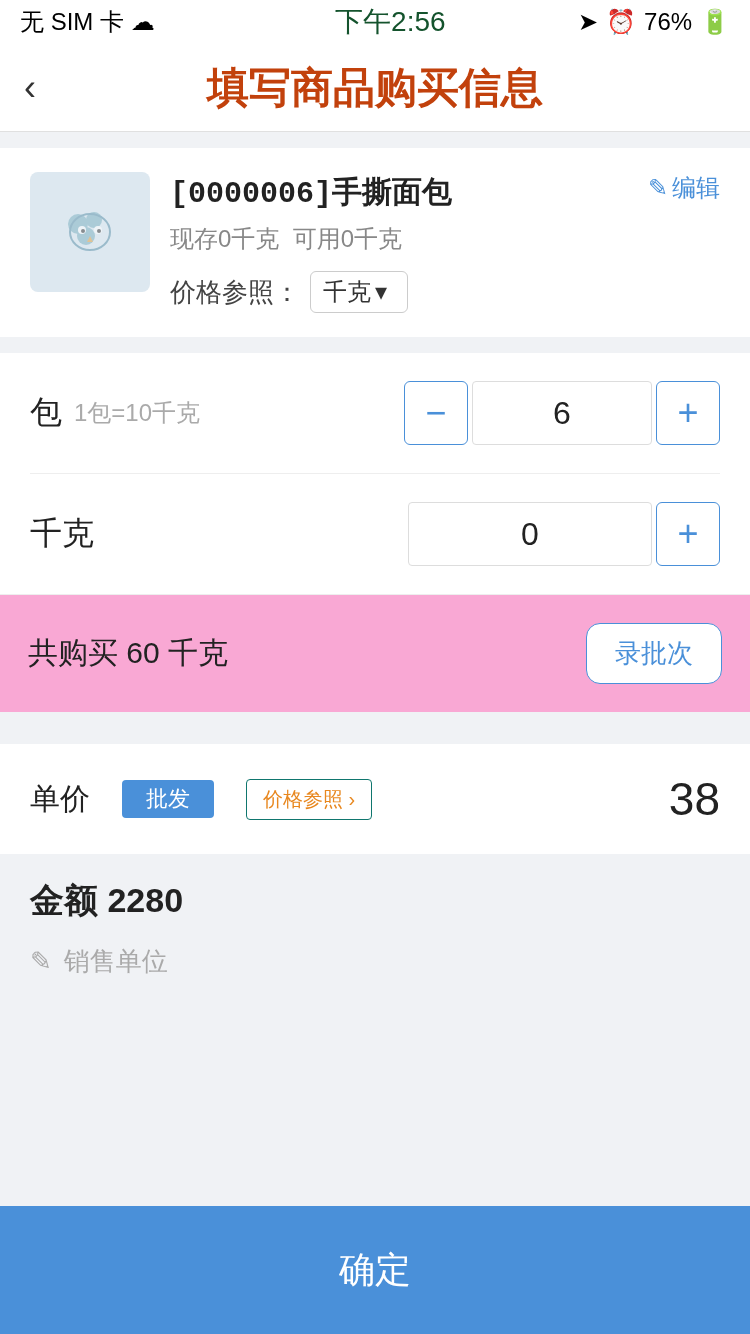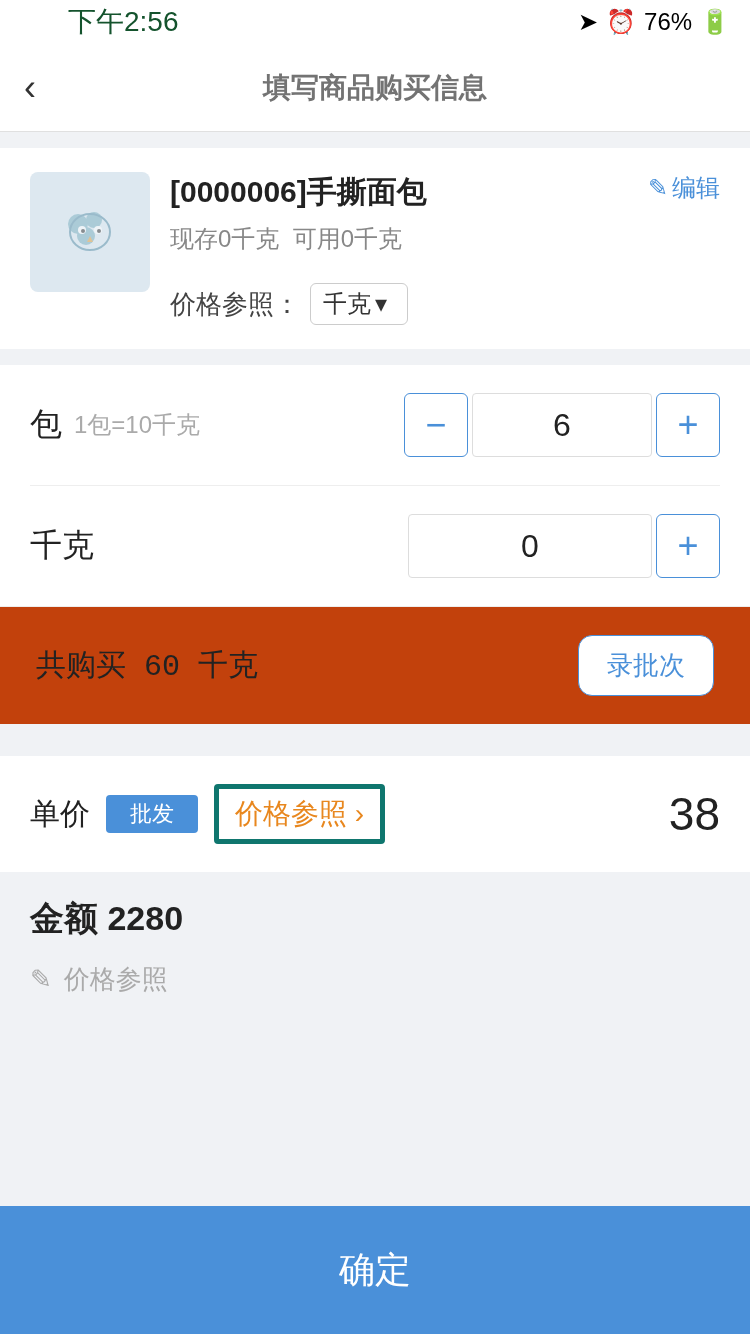--- a/index.html
+++ b/index.html
@@ -56,23 +56,23 @@
       position: relative;
     }
     .nav-back {
       position: absolute;
       left: 24px;
       font-size: 36px;
       color: #333;
       cursor: pointer;
     }
     .nav-title {
-      font-size: 28px;
+      font-size: 42px;
       font-weight: 600;
-      color: #737373;
+      color: #c2410c;
     }
 
     
     .product-card {
       background: #fff;
       padding: 24px 30px;
       margin-top: 16px;
       display: flex;
       align-items: flex-start;
       gap: 20px;
@@ -98,32 +98,33 @@
     .product-name-row {
       display: flex;
       justify-content: space-between;
       align-items: flex-start;
       margin-bottom: 10px;
     }
     .product-name {
       font-size: 30px;
       font-weight: 600;
       color: #222;
+      font-family: Liberation Mono, monospace;
     }
     .edit-btn {
       font-size: 24px;
       color: #4a90d9;
       display: flex;
       align-items: center;
       gap: 4px;
     }
     .product-stock {
       font-size: 24px;
       color: #888;
-      margin-bottom: 28px;
+      margin-bottom: 16px;
     }
     .product-unit-row {
       display: flex;
       align-items: center;
       gap: 10px;
       font-size: 26px;
       color: #444;
     }
     .unit-select {
       border: 1px solid #ccc;
@@ -204,28 +205,27 @@
       border: 1px solid #ddd;
       text-align: center;
       font-size: 32px;
       color: #222;
       margin-right: 4px;
       border-radius: 4px;
     }
 
     
     .total-row {
-      background: #c2410c;
-      padding: 28px 36px;
+      background: #f9a8d4;
+      padding: 28px 28px;
       display: flex;
       align-items: center;
       justify-content: space-between;
       margin-top: 0;
       border-top: 1px solid #eee;
-      font-family: Liberation Mono, monospace;
     }
     .total-text {
       font-size: 30px;
       color: #222;
     }
     .batch-btn {
       border: 1px solid #4a90d9;
       color: #4a90d9;
       background: #fff;
       padding: 12px 28px;
@@ -234,37 +234,37 @@
       cursor: pointer;
     }
 
     
     .price-section {
       background: #fff;
       padding: 28px 30px;
       margin-top: 16px;
       display: flex;
       align-items: center;
-      gap: 16px;
+      gap: 32px;
     }
     .price-label {
       font-size: 30px;
       color: #222;
     }
     .price-tag {
       background: #4a90d9;
       color: #fff;
       font-size: 22px;
       padding: 4px 24px;
       border-radius: 4px;
     }
     .price-ref-btn {
-      border: 5px solid #0f766e;
+      border: 1px solid #0f766e;
       color: #e8871e;
-      font-size: 28px;
+      font-size: 20px;
       padding: 6px 16px;
       border-radius: 4px;
       display: flex;
       align-items: center;
       gap: 4px;
     }
     .price-value {
       margin-left: auto;
       font-size: 46px;
       color: #222;
@@ -312,20 +312,23 @@
     .content {
       padding-bottom: 100px;
     }
   </style>
 </head>
 <body>
 
 <div class="content">
 
   <div class="status-bar">
+    <div class="status-left">
+      <span>无 SIM 卡 ☁</span>
+    </div>
     <div class="status-center">下午2:56</div>
     <div class="status-right">
       <span>➤</span>
       <span>⏰</span>
       <span>76%</span>
       <span>🔋</span>
     </div>
   </div>
 
   <div class="nav-bar">
@@ -409,20 +412,20 @@
     <div class="price-ref-btn">价格参照 ›</div>
     <span class="price-value">38</span>
   </div>
 
   <div class="amount-section">
     <div class="amount-row">
       <span>金额</span>&nbsp;<span>2280</span>
     </div>
     <div class="remark-row">
       <span>✎</span>
-      <span>价格参照</span>
+      <span>销售单位</span>
     </div>
   </div>
 </div>
 
 <div class="bottom-bar">
   <span class="confirm-btn-text">确定</span>
 </div>
 
 </body></html>

